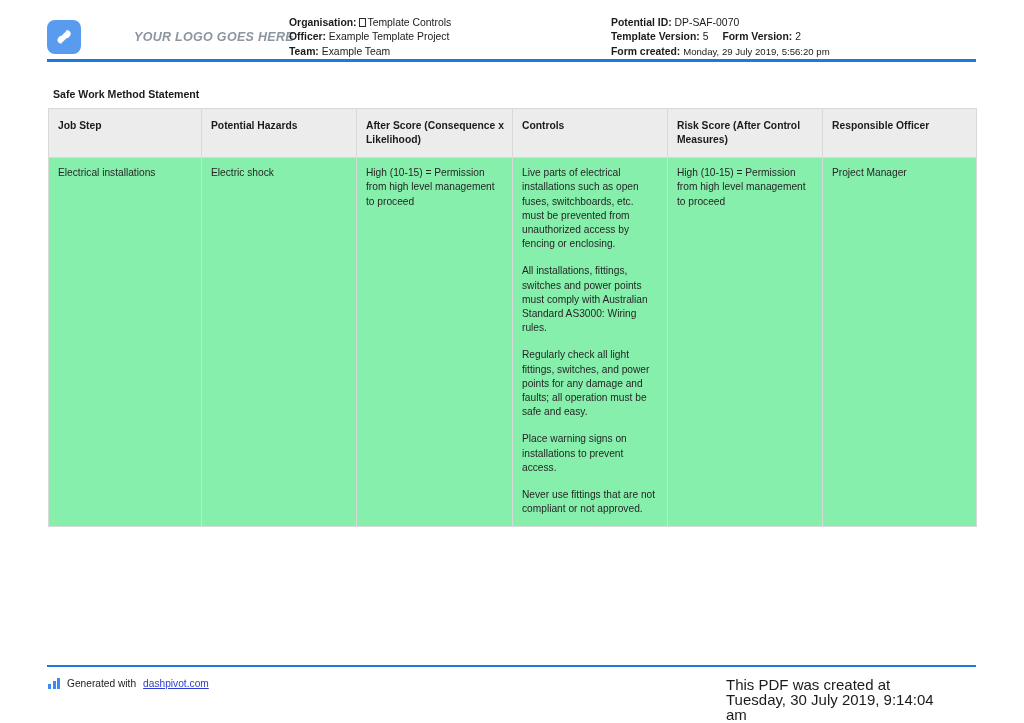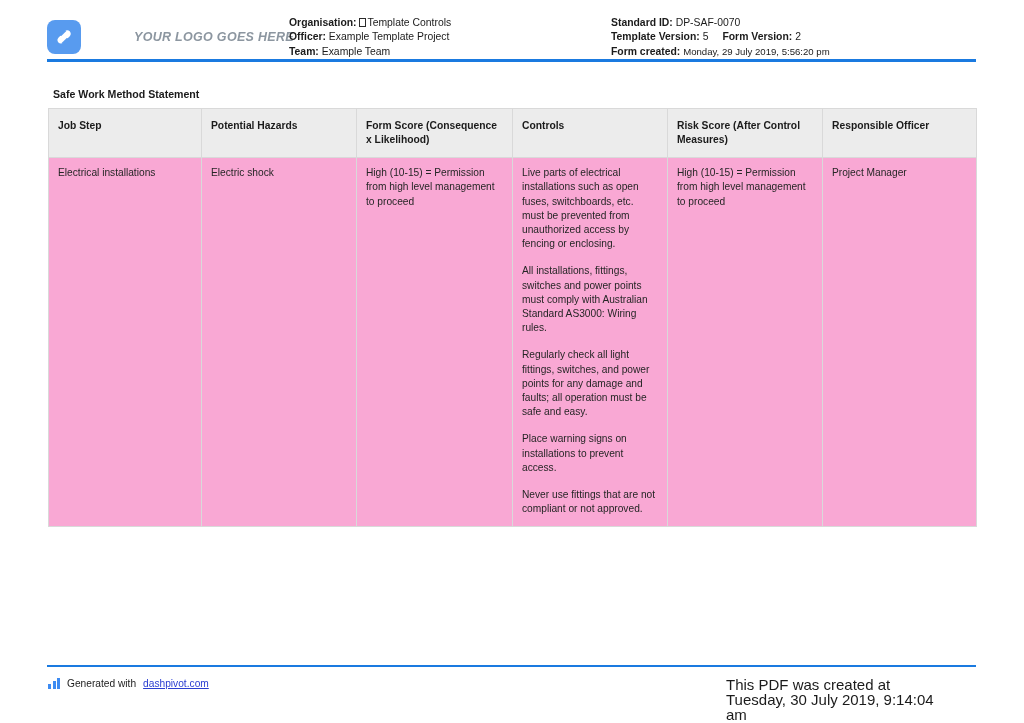--- a/index.html
+++ b/index.html
@@ -76,21 +76,21 @@
     text-align: left;
   }
   table.swms thead th {
     background: #ececec;
     font-size: 10.3px; font-weight: bold; line-height: 13.6px;
     padding: 10px 7px 11px 9px;
     height: 42px;
     color: #1b1b1b;
   }
   table.swms tbody td {
-    background: #f9a8d4;
+    background: #86efac;
     font-size: 10.2px; line-height: 14.2px;
     padding: 8px 9px 10px 9px;
     color: #262626;
     height: 357px;
   }
   .cell-para { display: block; }
   .cell-para + .cell-para { margin-top: 13px; }
 
   
   .rule-bottom {
@@ -150,21 +150,21 @@
         <span class="meta-value">Example Template Project</span>
       </span>
       <span class="meta-row">
         <span class="meta-label">Team:</span>
         <span class="meta-value">Example Team</span>
       </span>
     </div>
 
     <div class="meta-col right">
       <span class="meta-row">
-        <span class="meta-label">Standard ID:</span>
+        <span class="meta-label">Potential ID:</span>
         <span class="meta-value">DP-SAF-0070</span>
       </span>
       <span class="meta-row">
         <span class="meta-label">Template Version:</span>
         <span class="meta-value">5</span><span class="gap"></span><span class="meta-label">Form Version:</span>
         <span class="meta-value">2</span>
       </span>
       <span class="meta-row">
         <span class="meta-label">Form created:</span>
         <span class="meta-value small">Monday, 29 July 2019, 5:56:20 pm</span>
@@ -183,21 +183,21 @@
         <col style="width:155px">
         <col style="width:156px">
         <col style="width:155px">
         <col style="width:155px">
         <col style="width:154px">
       </colgroup>
       <thead>
         <tr>
           <th>Job Step</th>
           <th>Potential Hazards</th>
-          <th>Form Score (Consequence x Likelihood)</th>
+          <th>After Score (Consequence x Likelihood)</th>
           <th>Controls</th>
           <th>Risk Score (After Control Measures)</th>
           <th>Responsible Officer</th>
         </tr>
       </thead>
       <tbody>
         <tr>
           <td>Electrical installations</td>
           <td>Electric shock</td>
           <td>High (10-15) = Permission from high level management to proceed</td>

